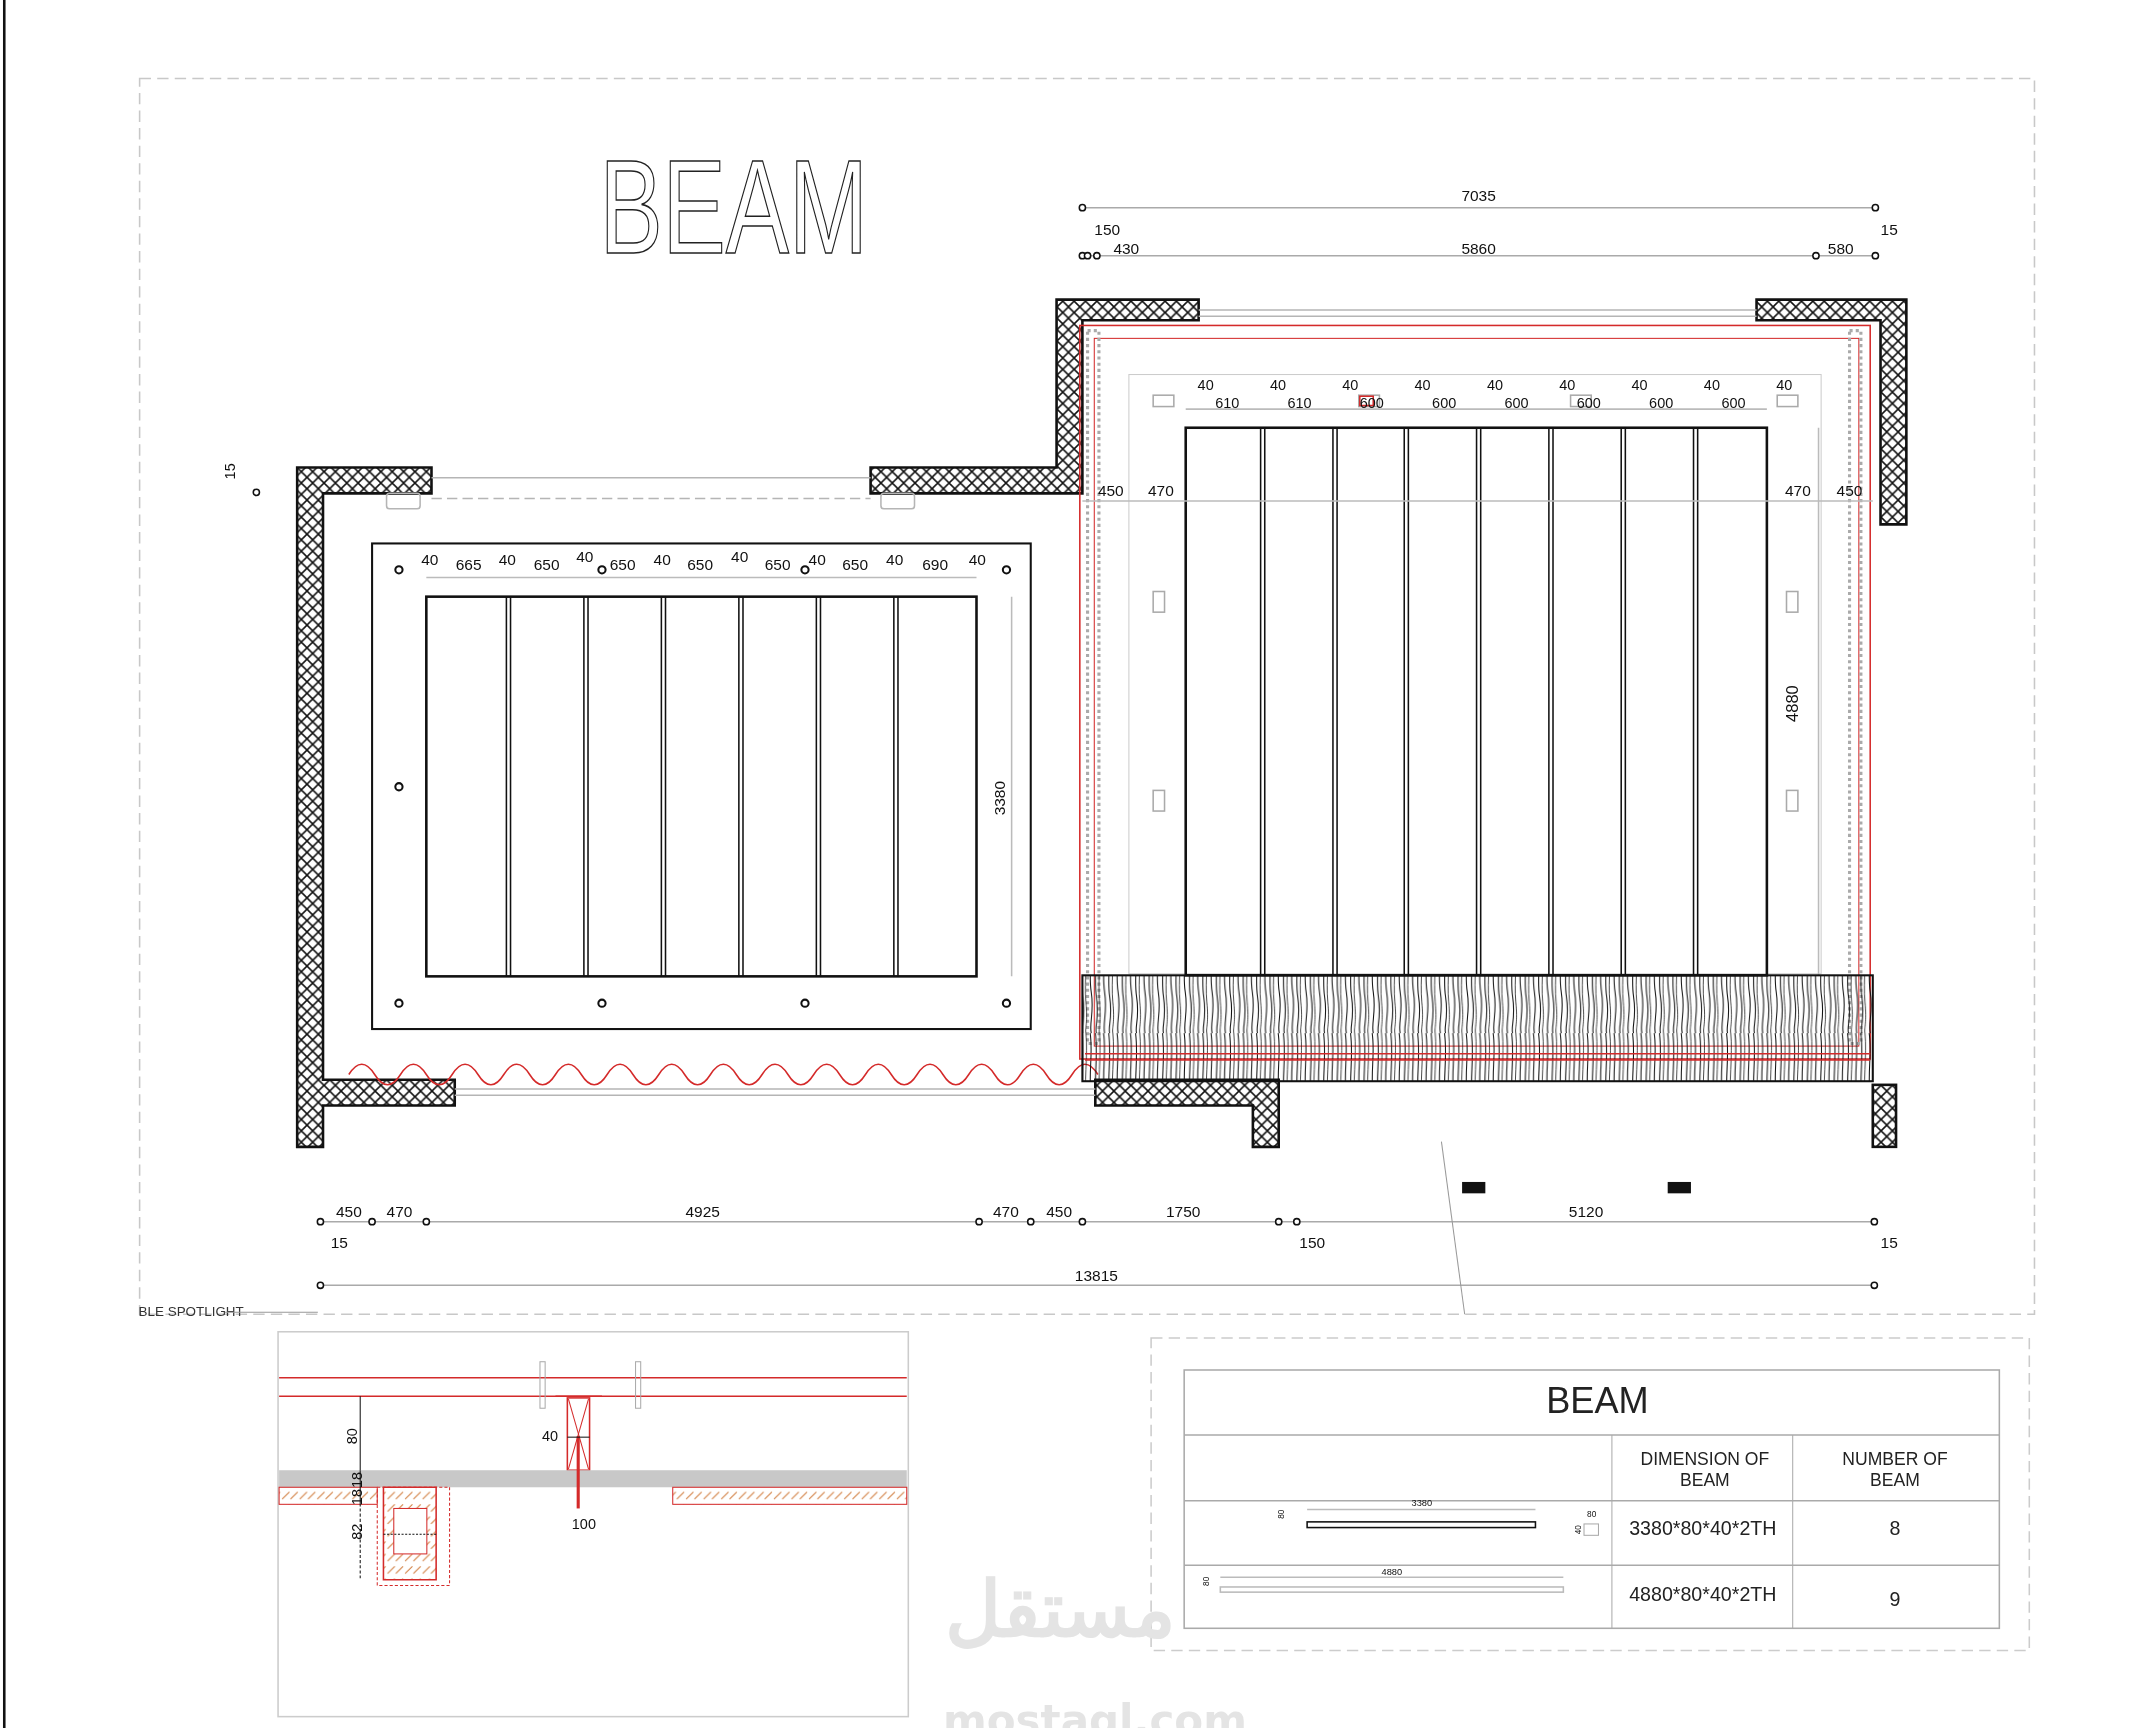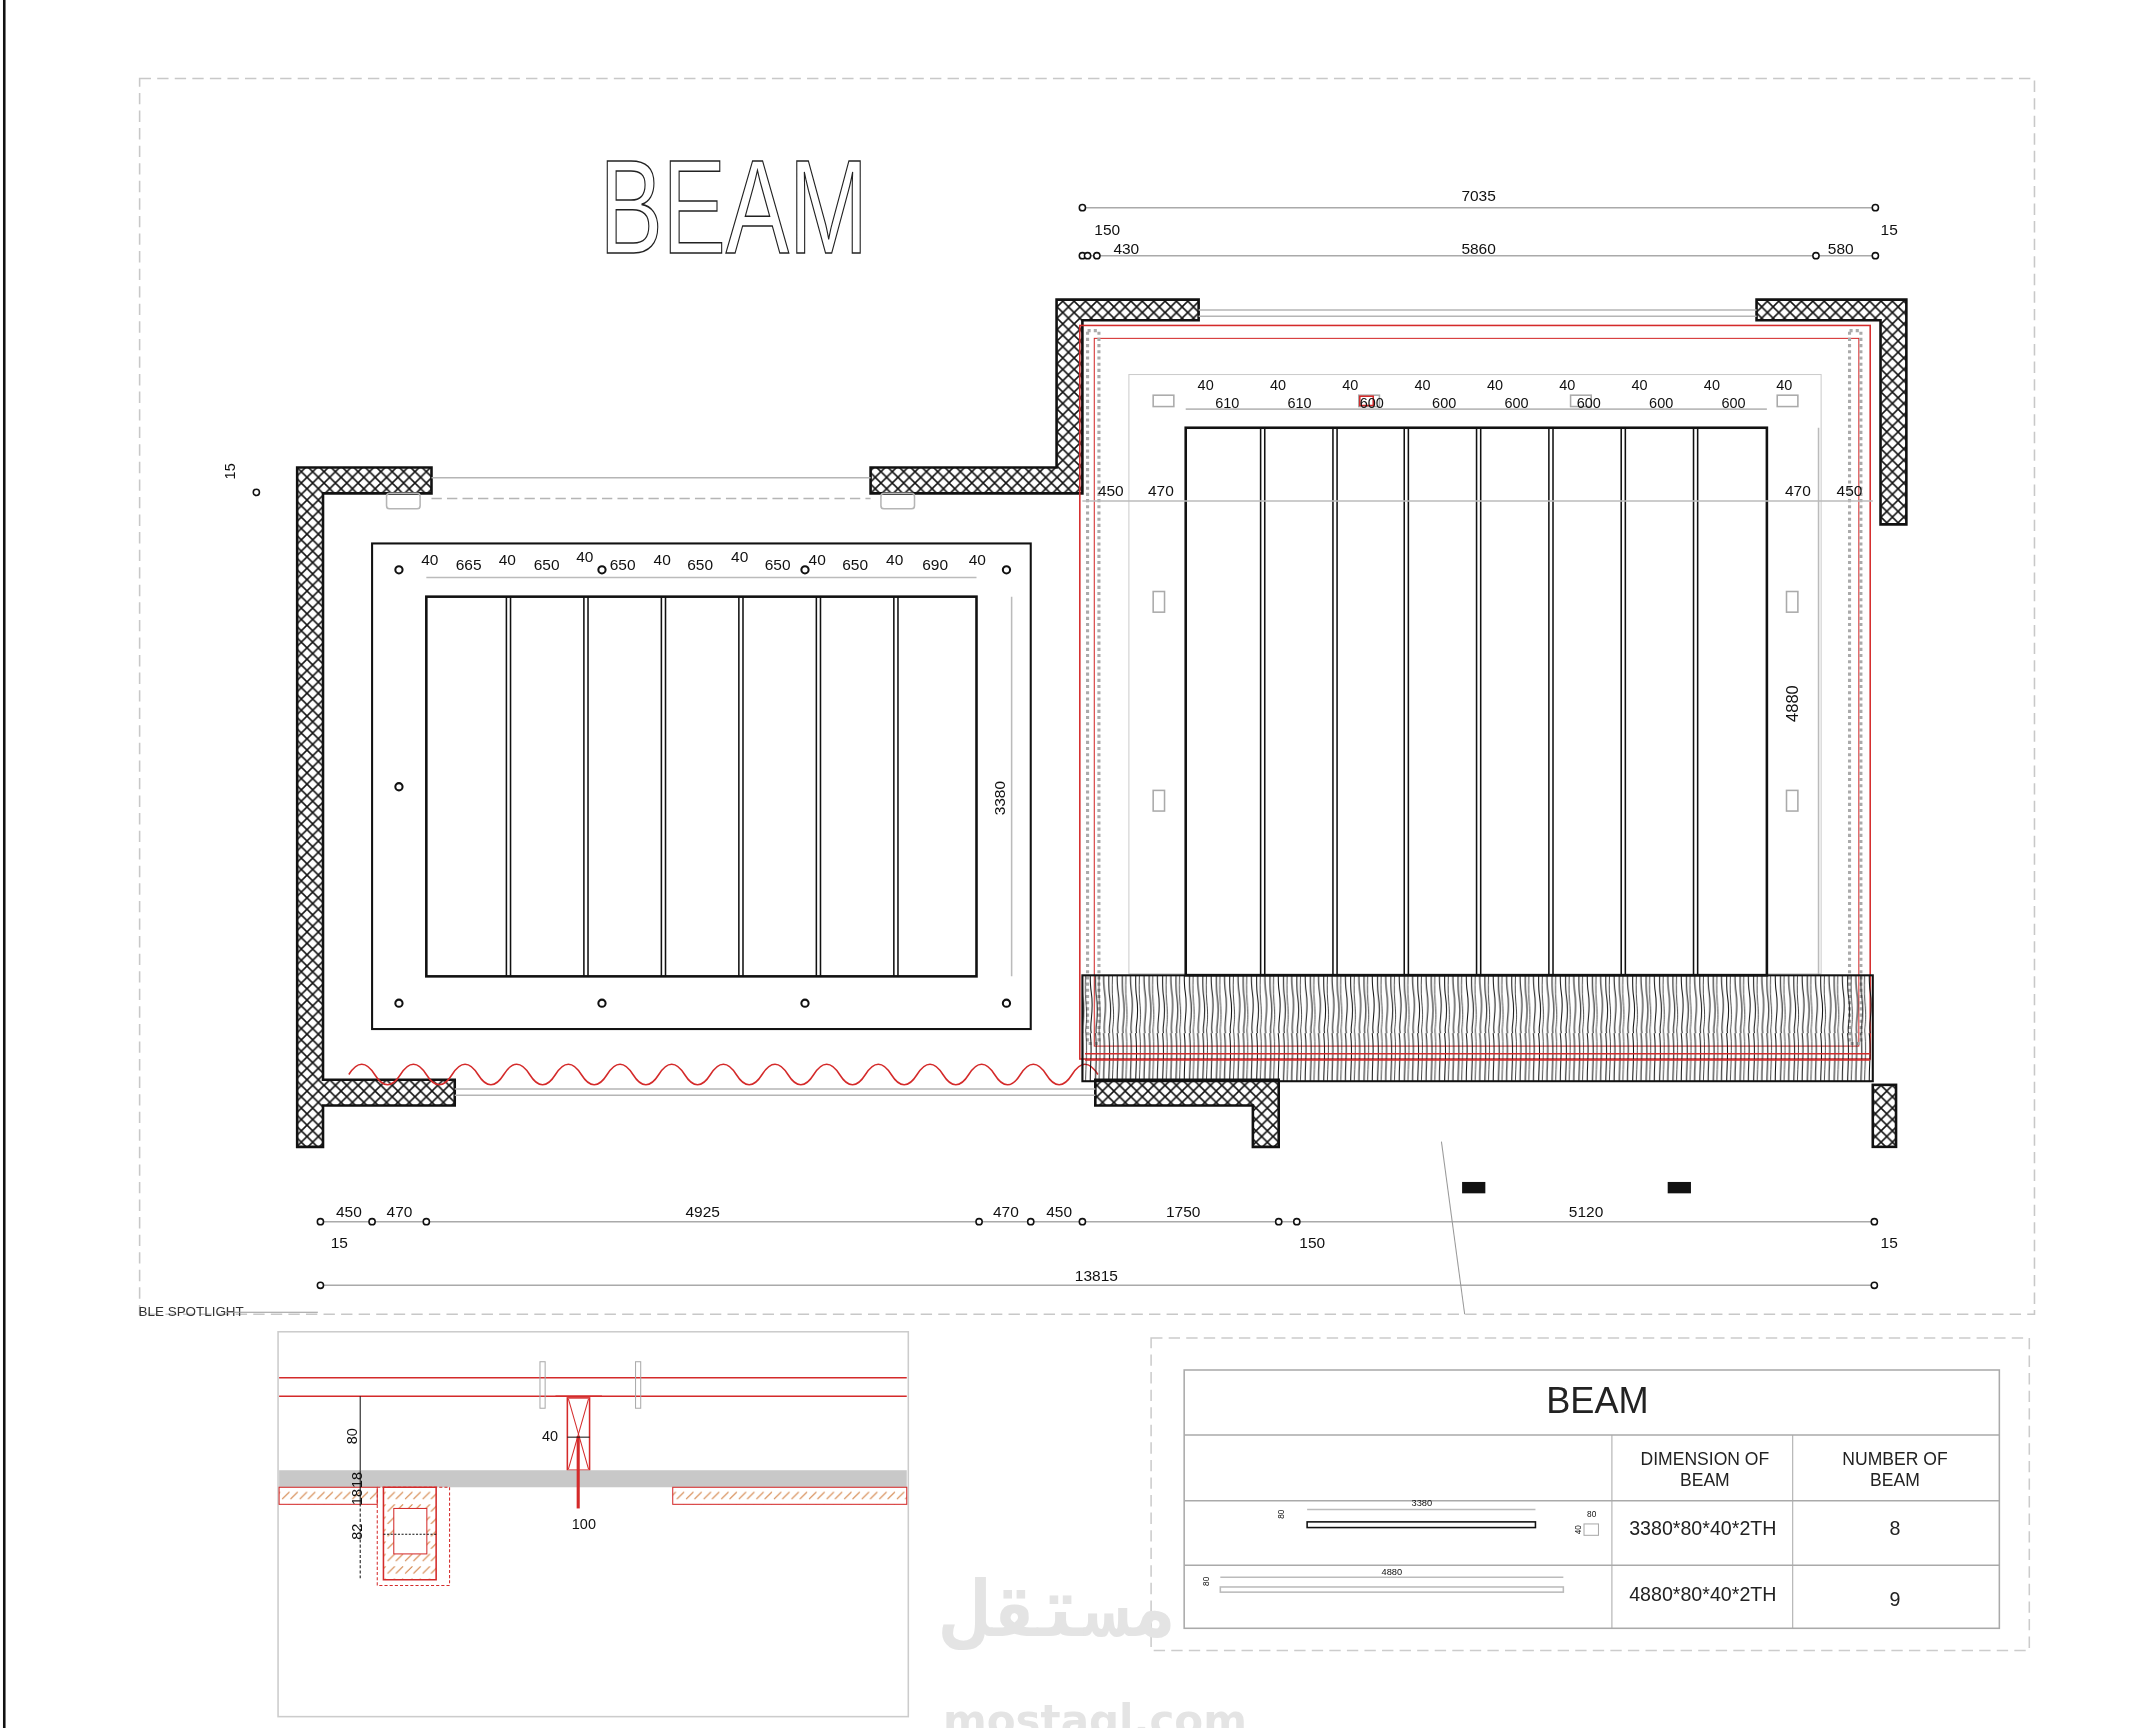--- a/index.html
+++ b/index.html
@@ -1,20 +1,20 @@
 <!DOCTYPE html>
 <html style="font-size:8.3px"><head>
 <meta charset="utf-8">
 <style>
   html, body { margin:0; padding:0; background:#ffffff; }
   body { width:2140px; height:1728px; position:relative; overflow:hidden; font-family:"Liberation Sans", sans-serif; }
   #sheet { position:absolute; left:0; top:0; width:2140px; height:1728px; }
   svg text { font-family:"Liberation Sans", sans-serif; }
   .title-big { font-family:"Liberation Sans", sans-serif; font-weight:100; }
-  .wm-arabic { position:absolute; left:945px; top:1565px; font-family:Liberation Mono, monospace; font-size:77px; font-weight:bold; color:#e4e4e4; letter-spacing:2.1px; }
+  .wm-arabic { position:absolute; left:945px; top:1565px; font-family:Liberation Serif, serif; font-size:77px; font-weight:bold; color:#e4e4e4; letter-spacing:2.1px; }
   .wm-latin { position:absolute; left:943px; top:1696px; font-family:"DejaVu Sans", sans-serif; font-size:42px; font-weight:bold; color:#e4e4e4; }
 </style>
 </head>
 <body>
 
 <svg id="sheet" viewBox="0 0 4142 3345" xmlns="http://www.w3.org/2000/svg">
   <defs>
     <pattern id="xhatch" width="22" height="22" patternUnits="userSpaceOnUse">
       <path d="M0,0 L22,22 M22,0 L0,22" stroke="#111" stroke-width="3"></path>
     </pattern>

